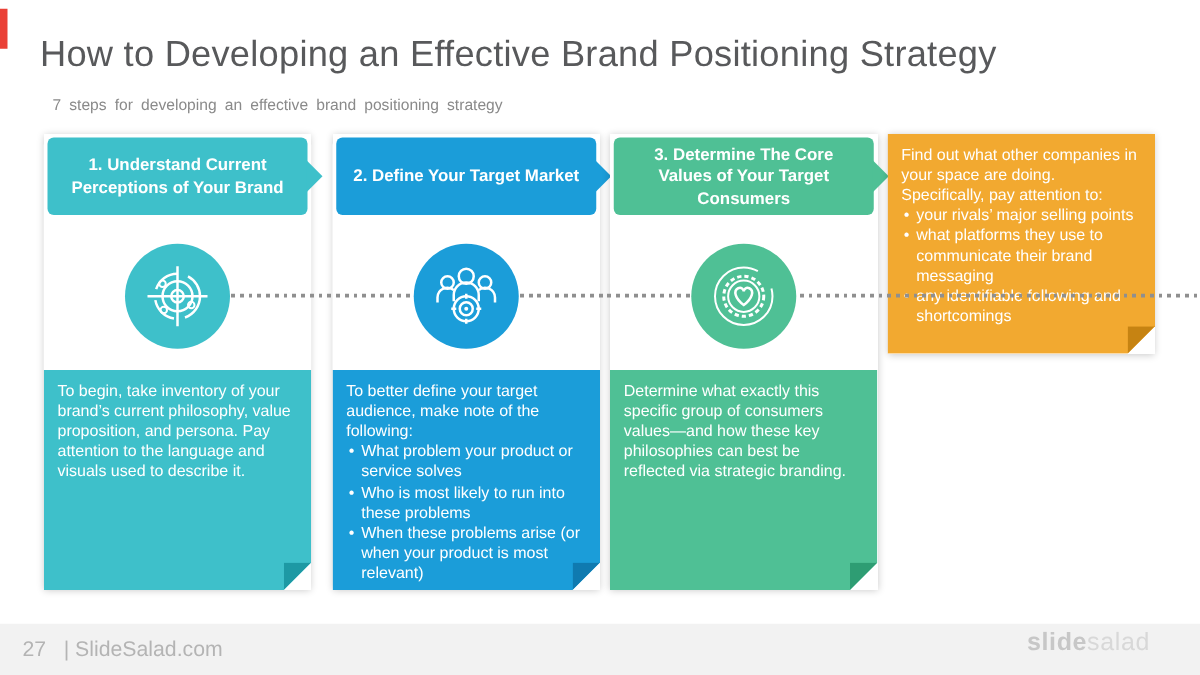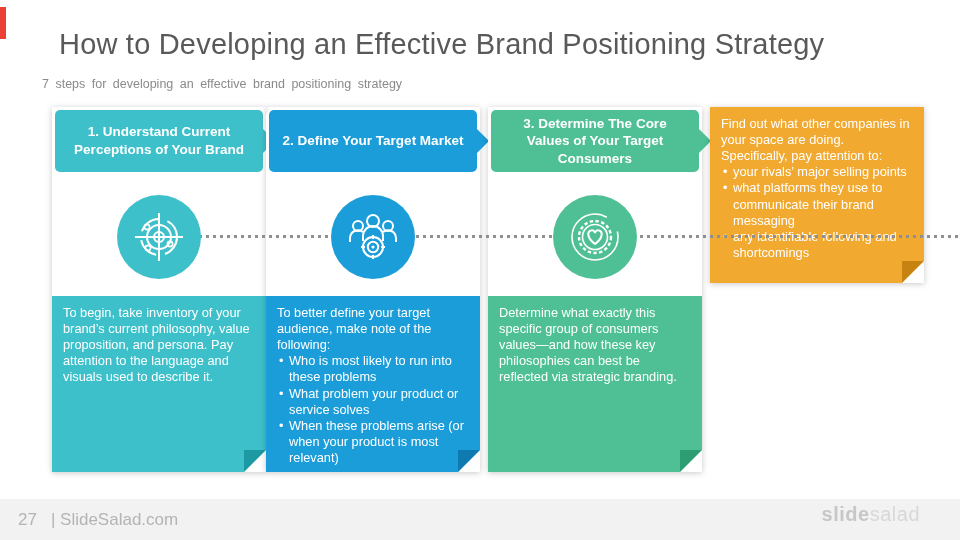--- a/index.html
+++ b/index.html
@@ -2,29 +2,29 @@
 <html><head>
 <meta charset="utf-8">
 <style>
   html,body{margin:0;padding:0;}
   body{
     width:960px;height:540px;position:relative;overflow:hidden;
     background:#ffffff;font-family:"Liberation Sans",sans-serif;
   }
   .accent-bar{position:absolute;left:0;top:7px;width:6px;height:32px;background:#ea4036;}
   .slide-title{
-    position:absolute;left:59px;top:28px;width:880px;
+    position:absolute;left:32px;top:28px;width:880px;
     font-size:29px;color:#58595b;letter-spacing:.2px;font-weight:400;
   }
   .slide-subtitle{
     position:absolute;left:42px;top:77px;width:600px;
     font-size:12.5px;color:#8a8a8a;word-spacing:3px;
   }
   .col{position:absolute;top:107px;width:214px;box-shadow:0 1px 6px rgba(0,0,0,.22);}
-  .col1{left:52px;}  .col2{left:266px;}  .col3{left:488px;}  .col4{left:710px;}
+  .col1{left:35px;}  .col2{left:266px;}  .col3{left:488px;}  .col4{left:710px;}
   .card-top{
     background:#ffffff;border-radius:6px 6px 0 0;height:186px;
     padding:0;box-sizing:border-box;
   }
   .hdr{
     position:relative;margin:3px 3px 0 3px;height:62px;border-radius:5px;
     background:var(--c);display:flex;align-items:center;justify-content:center;
     text-align:center;color:#fff;font-weight:bold;font-size:13.5px;line-height:1.3;
     padding:0 10px;box-sizing:border-box;
   }
@@ -119,22 +119,22 @@
             <line x1="26" y1="44" x2="26" y2="48"></line>
           <line x1="14" y1="36" x2="18" y2="36"></line>
             <line x1="34" y1="36" x2="38" y2="36"></line>
         </svg>
       </span>
     </div>
   </div>
   <div class="body-block">
     <div>To better define your target audience, make note of the following:</div>
     <ul>
+      <li>What problem your product or service solves</li>
       <li>Who is most likely to run into these problems</li>
-      <li>What problem your product or service solves</li>
       <li>When these problems arise (or when your product is most relevant)</li>
     </ul>
     <div class="fold"></div>
   </div>
 </div>
 
 <div class="col col3" style="--c: #4fc095; --f: #2e9d73;">
   <div class="card-top">
     <div class="hdr">3. Determine The Core Values of Your Target Consumers</div>
     <div class="circle">

